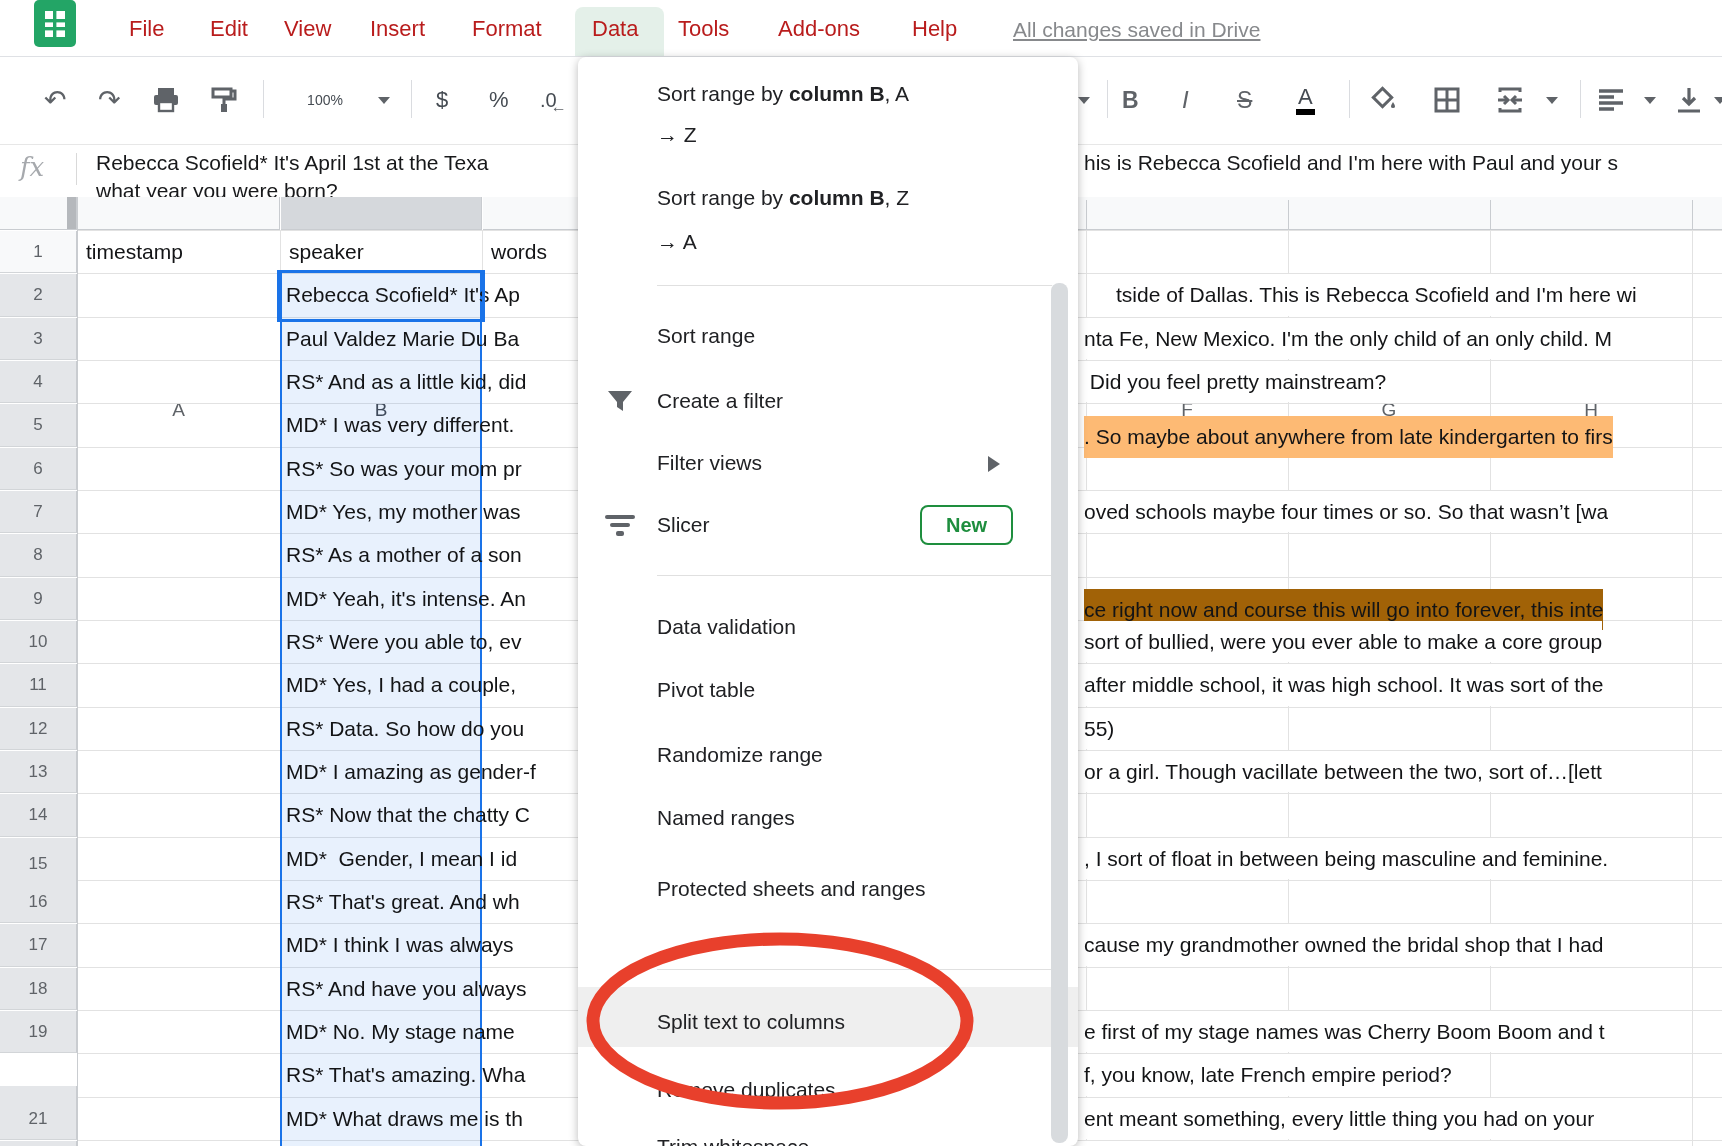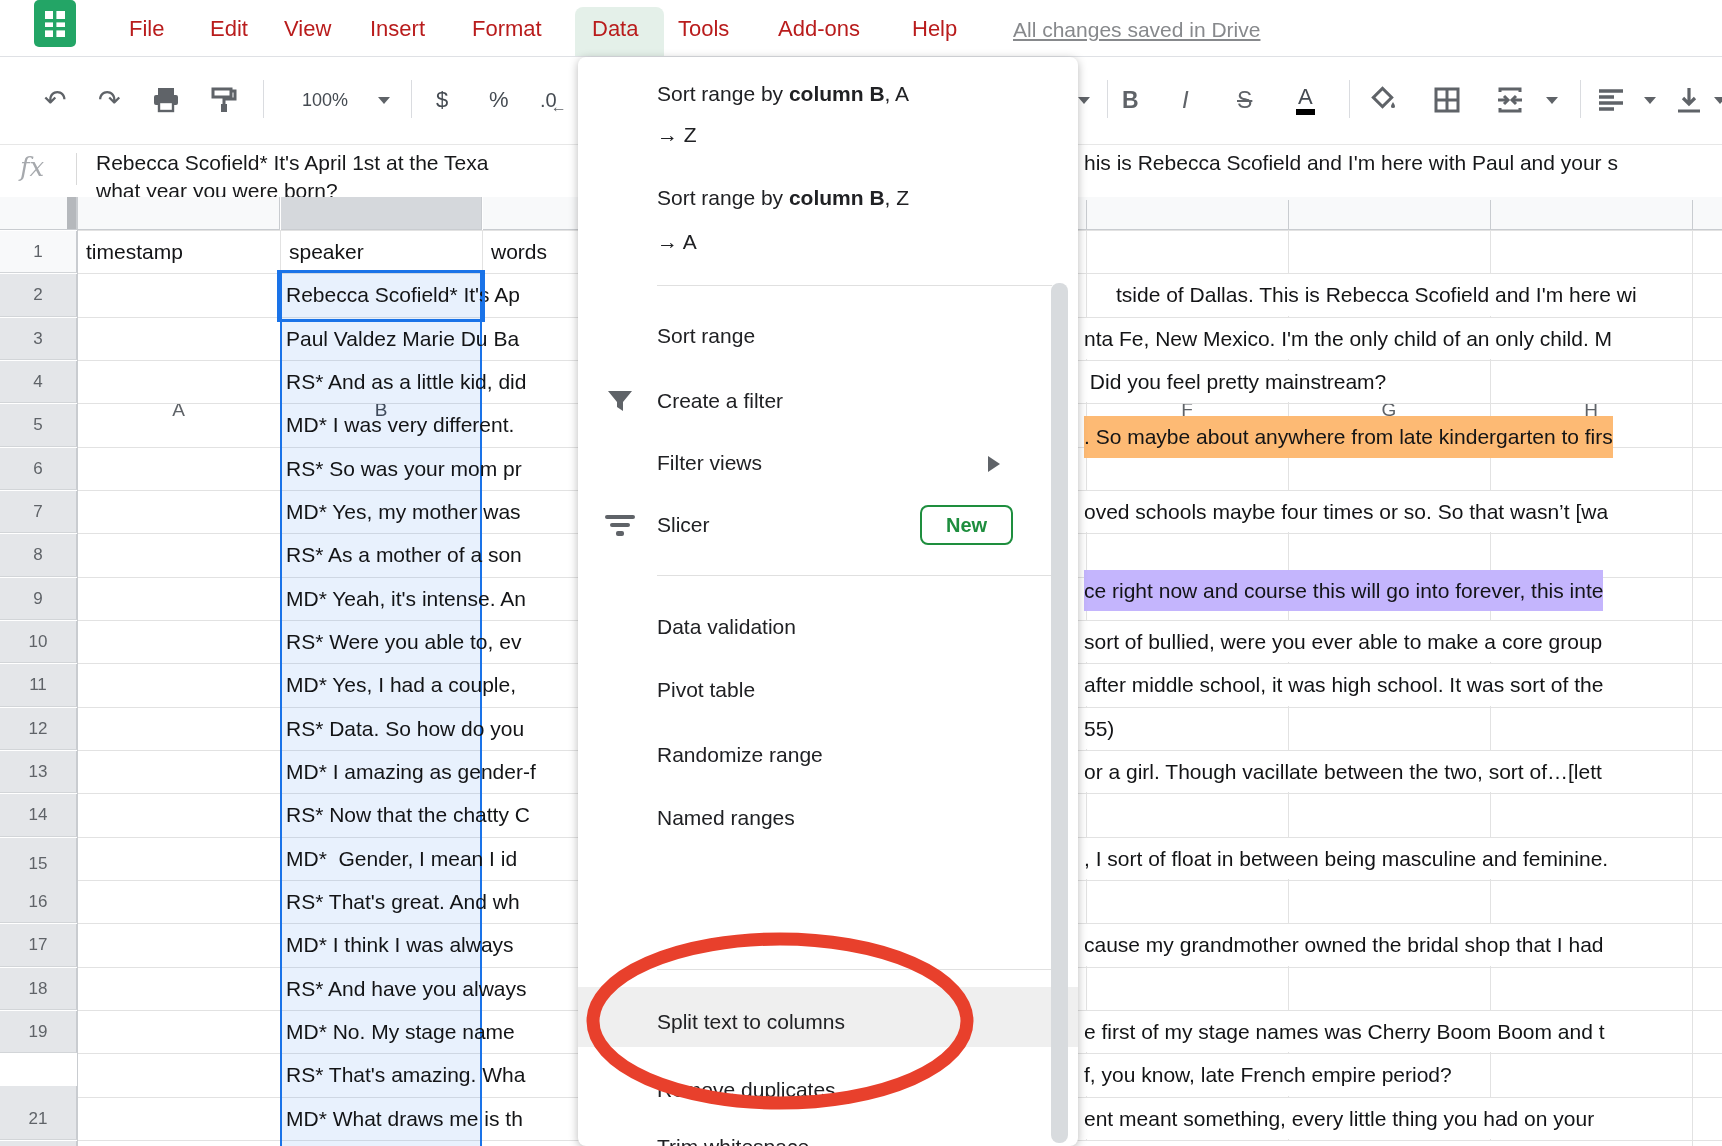--- a/index.html
+++ b/index.html
@@ -82,21 +82,21 @@
   </div>
   <div class="ti" style="left:209px">
     <svg width="30" height="30" viewBox="0 0 30 30">
         <rect x="4" y="4" width="18" height="8" fill="none" stroke="#5f6368" stroke-width="3"></rect>
         <path d="M22 6 h4 v8 h-11 v5" fill="none" stroke="#5f6368" stroke-width="3"></path>
         <rect x="12" y="19" width="6" height="8" fill="#5f6368"></rect>
       </svg>
   </div>
   <div class="tdiv" style="left:263px"></div>
   <div class="ti" style="left:294px;width:62px">
-      <span style="font-size:18px;color:#454b52">100%</span>
+      <span style="font-size:14px;color:#454b52">100%</span>
     </div>
   <div class="ti" style="left:378px">
       <span class="caret"></span>
     </div>
   <div class="tdiv" style="left:411px"></div>
   <div class="ti" style="left:436px">
       <span style="font-size:22px;color:#454b52">$</span>
     </div>
   <div class="ti" style="left:489px">
       <span style="font-size:22px;color:#454b52">%</span>
@@ -270,21 +270,21 @@
       <div class="cell-text" style="left:1084px;top:318px;height:41px;line-height:41px;background:#fff">nta Fe, New Mexico. I'm the only child of an only child. M</div>
       <div class="cell-text" style="left:286px;top:360px;width:292px;height:43px;line-height:43px">RS* And as a little kid, did</div>
       <div class="cell-text" style="left:1084px;top:361px;height:41px;line-height:41px;background:#fff"> Did you feel pretty mainstream?</div>
       <div class="cell-text" style="left:286px;top:403px;width:292px;height:44px;line-height:44px">MD* I was very different.</div>
       <div class="cell-text" style="left:1084px;top:416px;height:42px;line-height:42px;background:#fdba74">. So maybe about anywhere from late kindergarten to firs</div>
       <div class="cell-text" style="left:286px;top:447px;width:292px;height:43px;line-height:43px">RS* So was your mom pr</div>
       <div class="cell-text" style="left:286px;top:490px;width:292px;height:43px;line-height:43px">MD* Yes, my mother was</div>
       <div class="cell-text" style="left:1084px;top:491px;height:41px;line-height:41px;background:#fff">oved schools maybe four times or so. So that wasn’t [wa</div>
       <div class="cell-text" style="left:286px;top:533px;width:292px;height:44px;line-height:44px">RS* As a mother of a son</div>
       <div class="cell-text" style="left:286px;top:577px;width:292px;height:43px;line-height:43px">MD* Yeah, it's intense. An</div>
-      <div class="cell-text" style="left:1084px;top:570px;height:41px;line-height:41px;background:#c4b5fd">ce right now and course this will go into forever, this inte</div>
+      <div class="cell-text" style="left:1084px;top:589px;height:41px;line-height:41px;background:#a16207">ce right now and course this will go into forever, this inte</div>
       <div class="cell-text" style="left:286px;top:620px;width:292px;height:43px;line-height:43px">RS* Were you able to, ev</div>
       <div class="cell-text" style="left:1084px;top:621px;height:41px;line-height:41px;background:#fff">sort of bullied, were you ever able to make a core group</div>
       <div class="cell-text" style="left:286px;top:663px;width:292px;height:44px;line-height:44px">MD* Yes, I had a couple,</div>
       <div class="cell-text" style="left:1084px;top:664px;height:42px;line-height:42px;background:#fff">after middle school, it was high school. It was sort of the</div>
       <div class="cell-text" style="left:286px;top:707px;width:292px;height:43px;line-height:43px">RS* Data. So how do you</div>
       <div class="cell-text" style="left:1084px;top:708px;height:41px;line-height:41px;background:#fff">55)</div>
       <div class="cell-text" style="left:286px;top:750px;width:292px;height:43px;line-height:43px">MD* I amazing as gender-f</div>
       <div class="cell-text" style="left:1084px;top:751px;height:41px;line-height:41px;background:#fff">or a girl. Though vacillate between the two, sort of…[lett</div>
       <div class="cell-text" style="left:286px;top:793px;width:292px;height:44px;line-height:44px">RS* Now that the chatty C</div>
       <div class="cell-text" style="left:286px;top:837px;width:292px;height:43px;line-height:43px">MD*  Gender, I mean I id</div>
@@ -337,20 +337,21 @@
   </svg>
   <div class="menu-item" style="top:454px">Slicer</div>
   <div class="badge">New</div>
 
   <div class="menu-div" style="top:518px"></div>
 
   <div class="menu-item" style="top:556px">Data validation</div>
   <div class="menu-item" style="top:619px">Pivot table</div>
   <div class="menu-item" style="top:684px">Randomize range</div>
   <div class="menu-item" style="top:747px">Named ranges</div>
+  <div class="menu-item" style="top:811px;width:280px;white-space:normal;line-height:41px">Protected sheets and ranges</div>
 
   <div class="menu-div" style="top:912px"></div>
 
   <div class="menu-item" style="top:951px">Split text to columns</div>
   <div class="menu-item" style="top:1019px">Remove duplicates</div>
   <div class="menu-item" style="top:1076px">Trim whitespace</div>
 
   <div class="scroll-thumb"></div>
 </div>
 

